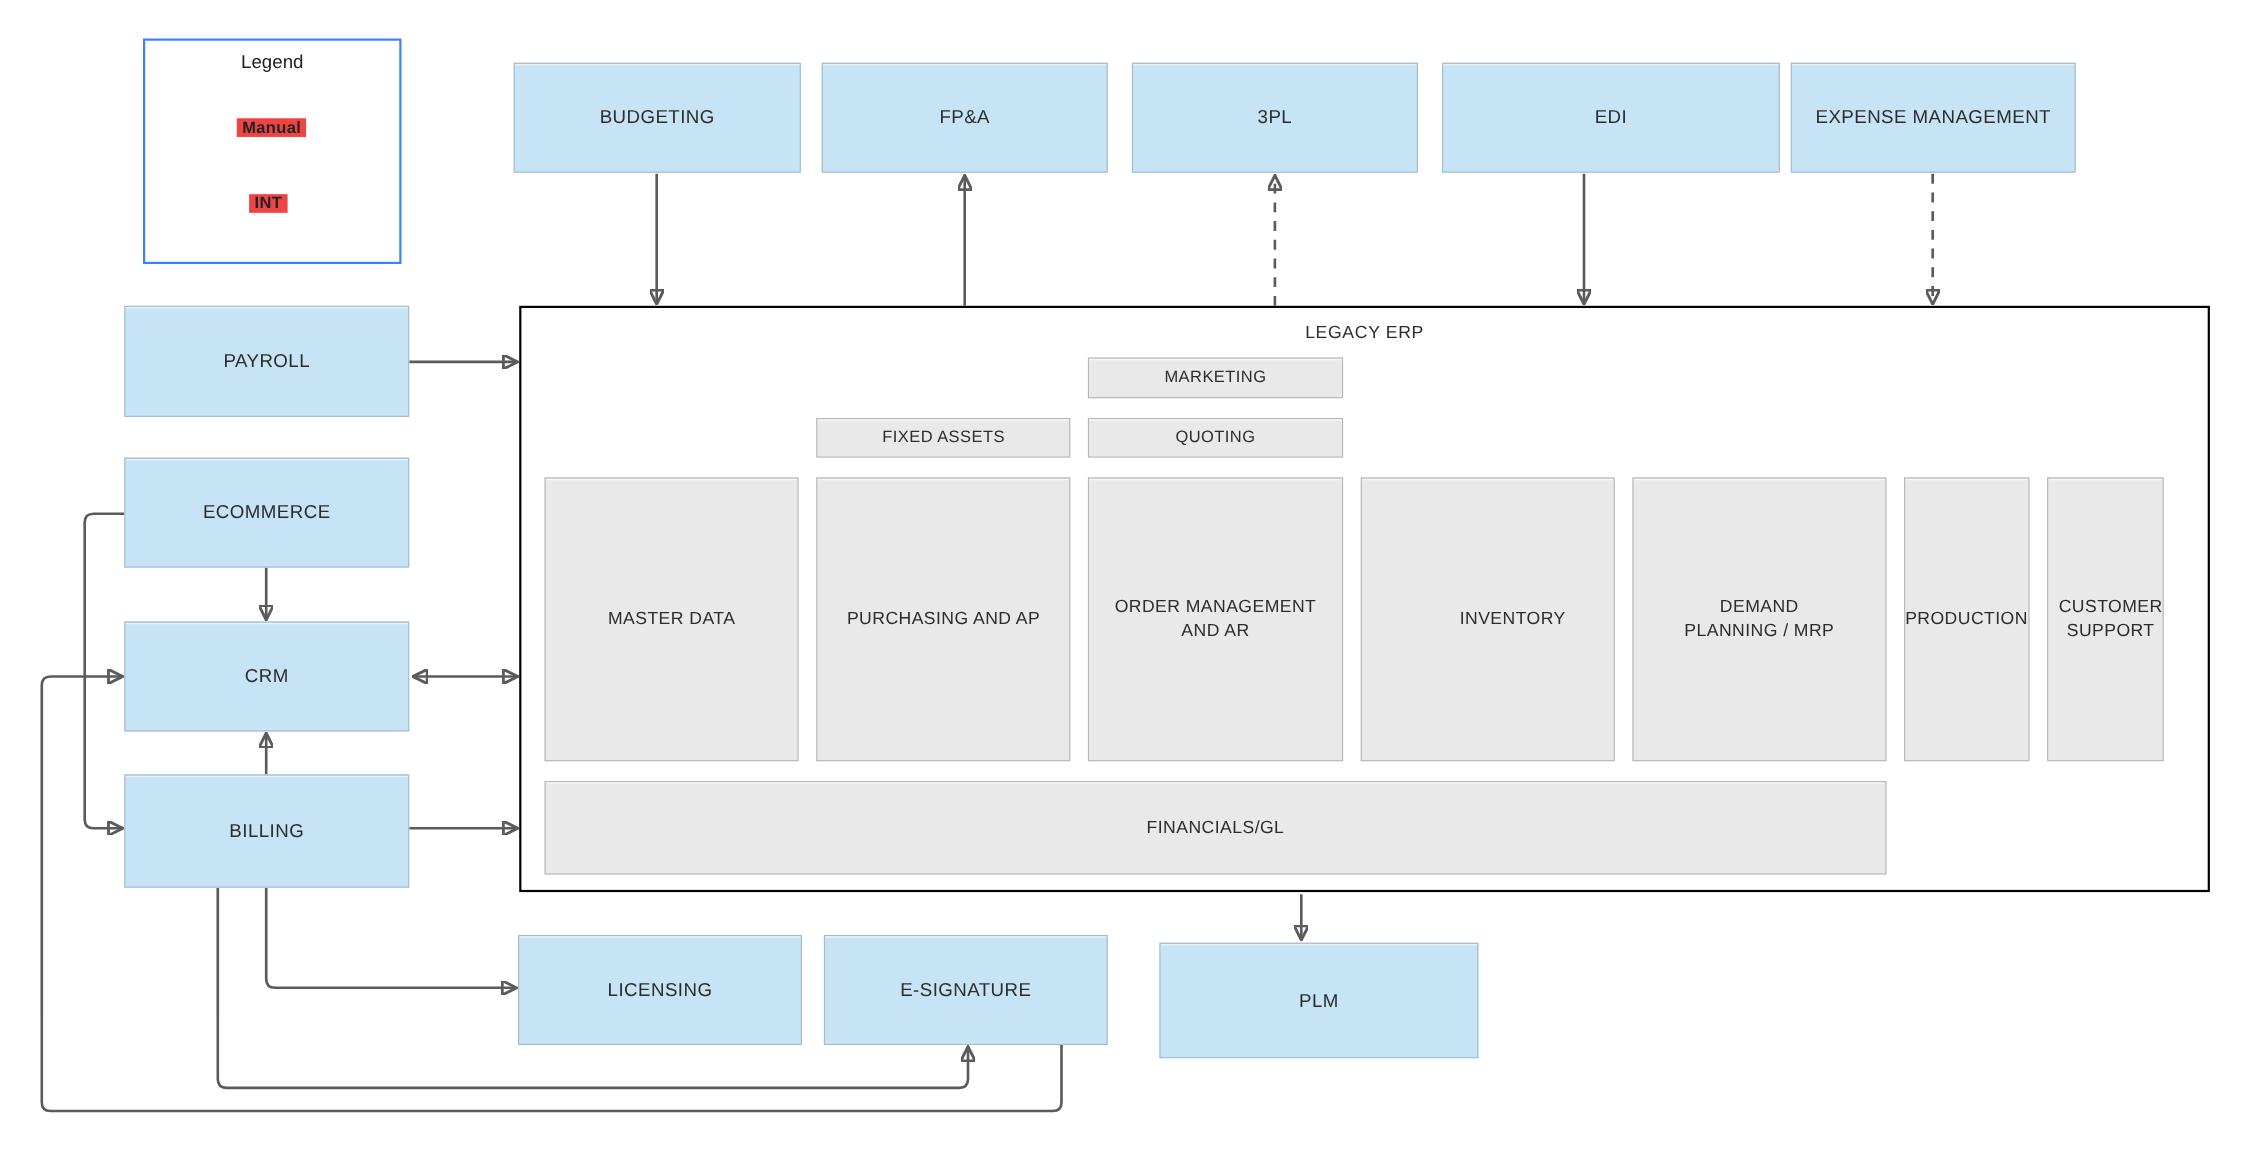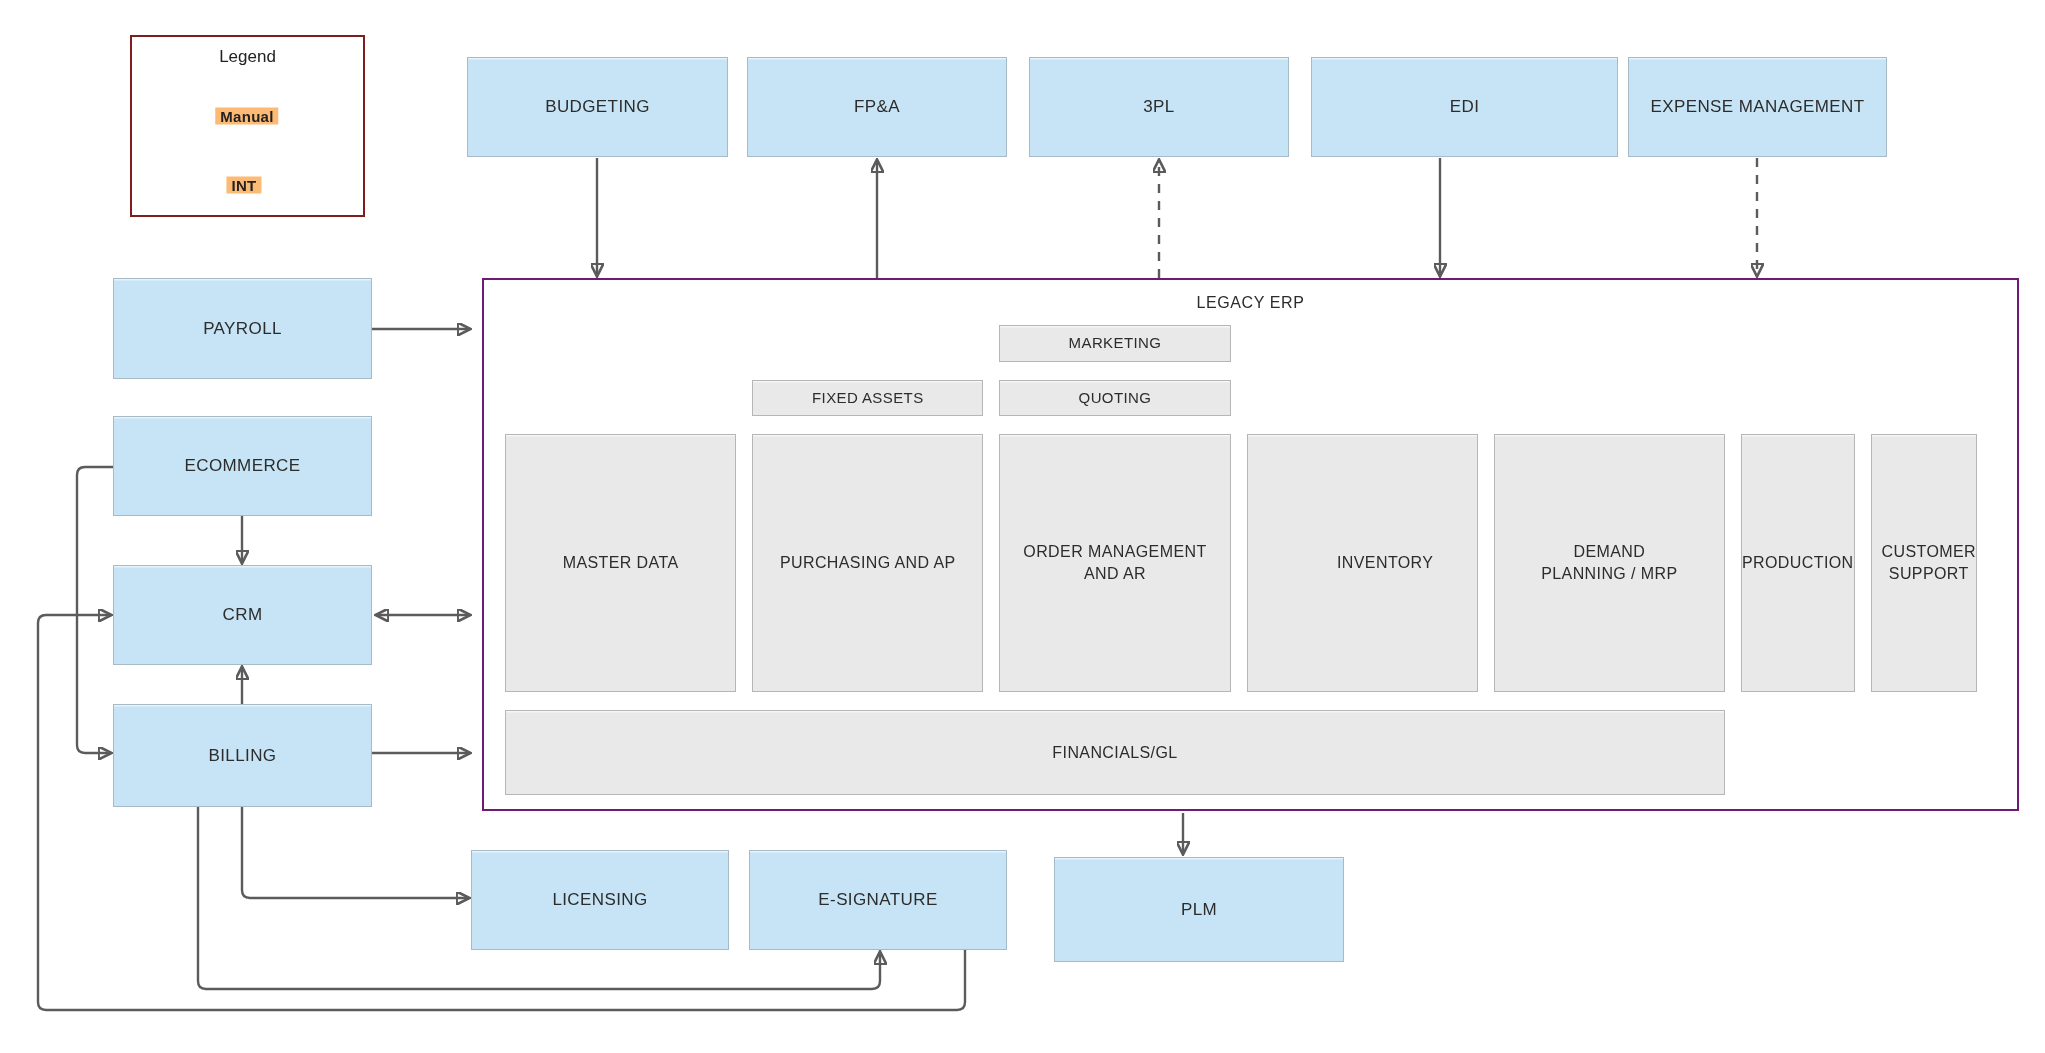--- a/index.html
+++ b/index.html
@@ -4,36 +4,36 @@
 <style>
   html,body{margin:0;padding:0;background:#ffffff;}
   body{font-family:"Liberation Sans","DejaVu Sans",sans-serif;}
   .canvas{position:relative;width:2045px;height:1053px;background:#ffffff;overflow:hidden;}
 
   .node{position:absolute;display:flex;align-items:center;justify-content:center;
         box-sizing:border-box;text-align:center;color:#2c2c2c;
         font-size:17px;letter-spacing:.4px;line-height:1.25;}
   .sys{background:#c6e4f5;border:1.5px solid #a6bac7;
        box-shadow:inset 0 1.5px 0 rgba(255,255,255,.55);}
-  .erp-box{position:absolute;box-sizing:border-box;background:#ffffff;border:2px solid #701a75;margin-left:10px;}
+  .erp-box{position:absolute;box-sizing:border-box;background:#ffffff;border:2px solid #000000;}
   .erp-title{position:absolute;top:14px;left:0;right:0;text-align:center;
              font-size:16px;letter-spacing:.6px;color:#2c2c2c;}
   .erp-grid{position:absolute;left:21px;right:40px;top:45px;bottom:12px;
             display:grid;grid-template-columns:repeat(5,1fr);
             grid-template-rows:37px 36px 258px 85px;row-gap:18px;column-gap:16px;}
   .mod{background:#e9e9e9;border:1.5px solid #b6b6b6;display:flex;align-items:center;
        justify-content:center;text-align:center;box-sizing:border-box;color:#2c2c2c;
        font-size:16px;letter-spacing:.4px;line-height:1.35;white-space:pre-line;
        box-shadow:inset 0 1.5px 0 rgba(255,255,255,.6);}
   .mod.small{font-size:15px;}
-  .legend-box{position:absolute;left:130px;top:35px;width:235px;height:182px;
-              box-sizing:border-box;border:2px solid #7f1d1d;background:#fff;padding-left:48px;}
+  .legend-box{position:absolute;left:130px;top:35px;width:235px;height:205px;
+              box-sizing:border-box;border:2px solid #3b82f6;background:#fff;padding-left:48px;}
   .legend-title{position:absolute;top:10px;left:0;right:0;text-align:center;
                 font-size:17px;color:#222;}
-  .legend-label{position:absolute;transform:translate(-50%,-50%);background:#fdba74;
+  .legend-label{position:absolute;transform:translate(-50%,-50%);background:#ef4444;
                 padding:0 5px;font-size:15px;font-weight:bold;color:#222;letter-spacing:.3px;}
   svg.wires{position:absolute;left:0;top:0;width:2045px;height:1053px;pointer-events:none;}
   svg.wires path{fill:none;stroke:#5b5b5b;stroke-width:2.4px;}
   svg.wires path.dashed{stroke-dasharray:9 8;}
 </style>
 </head>
 <body>
 
 <div class="canvas">
 

